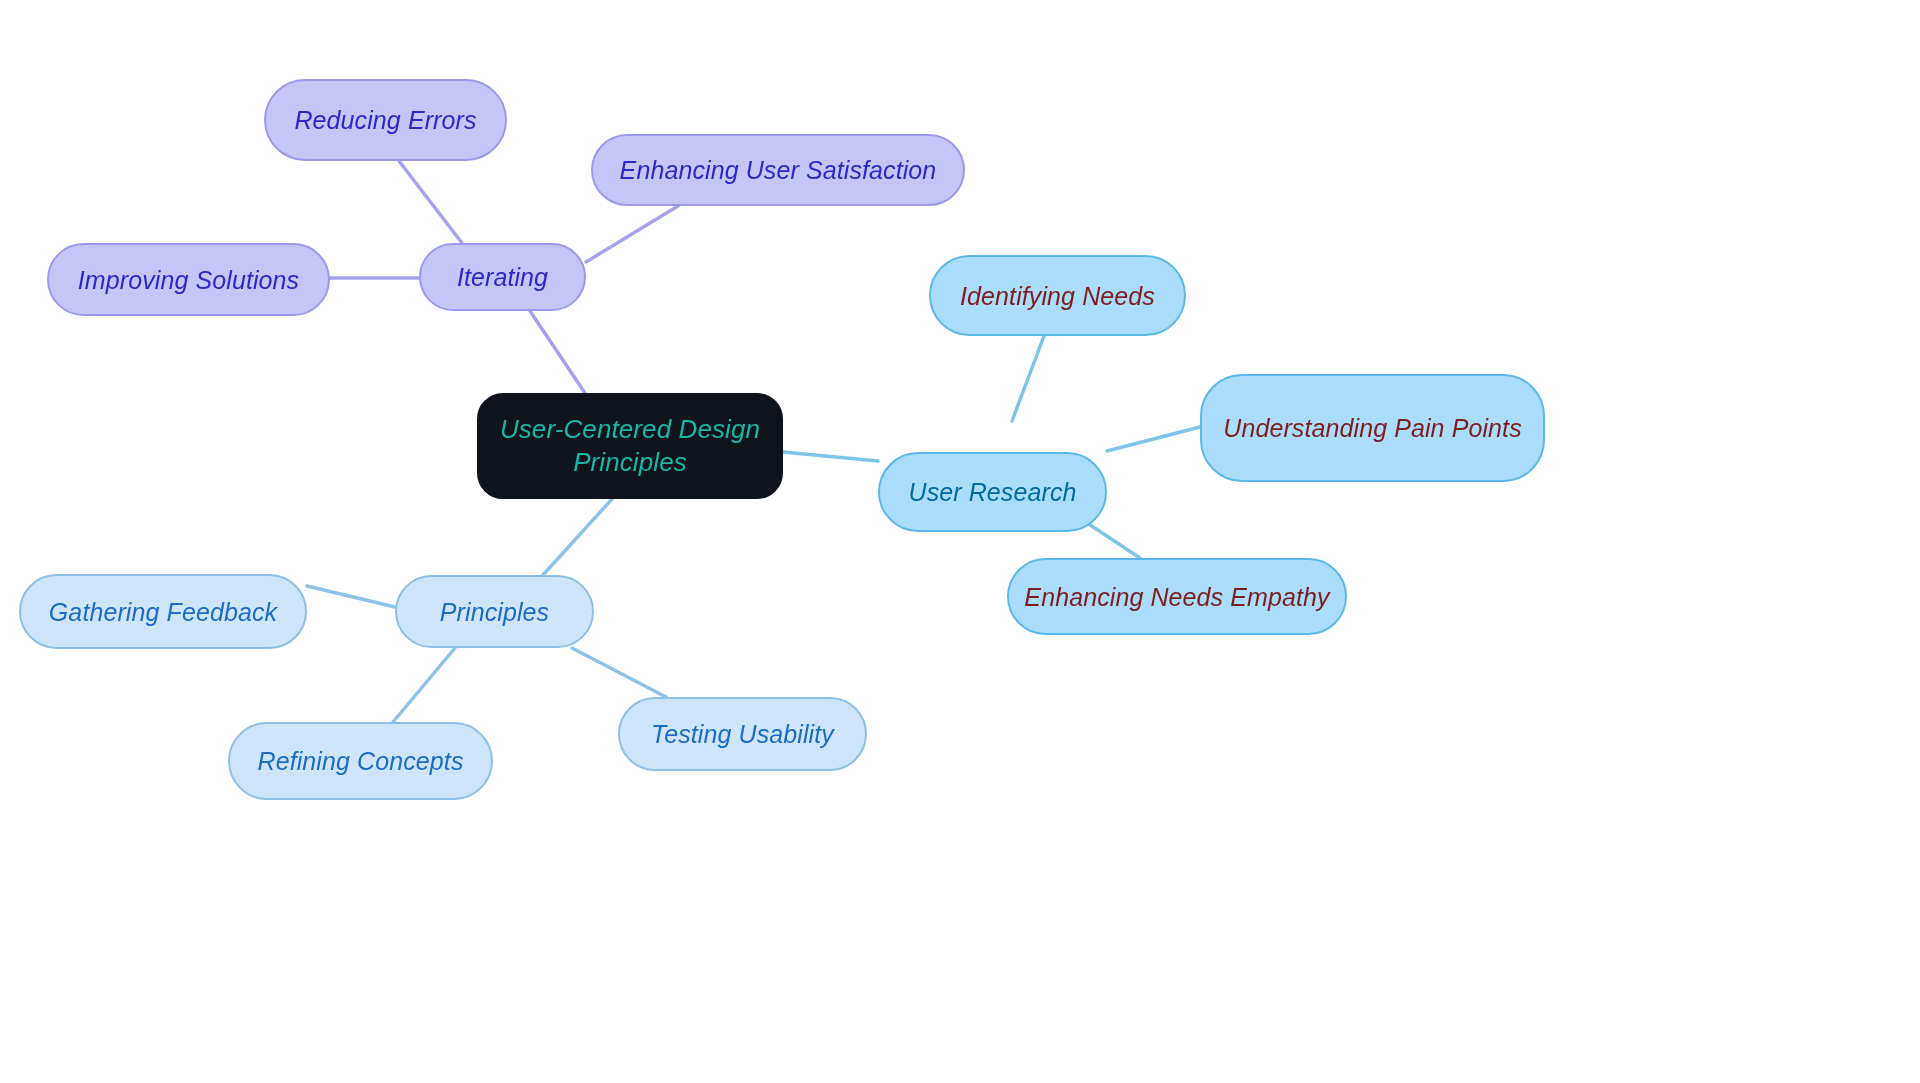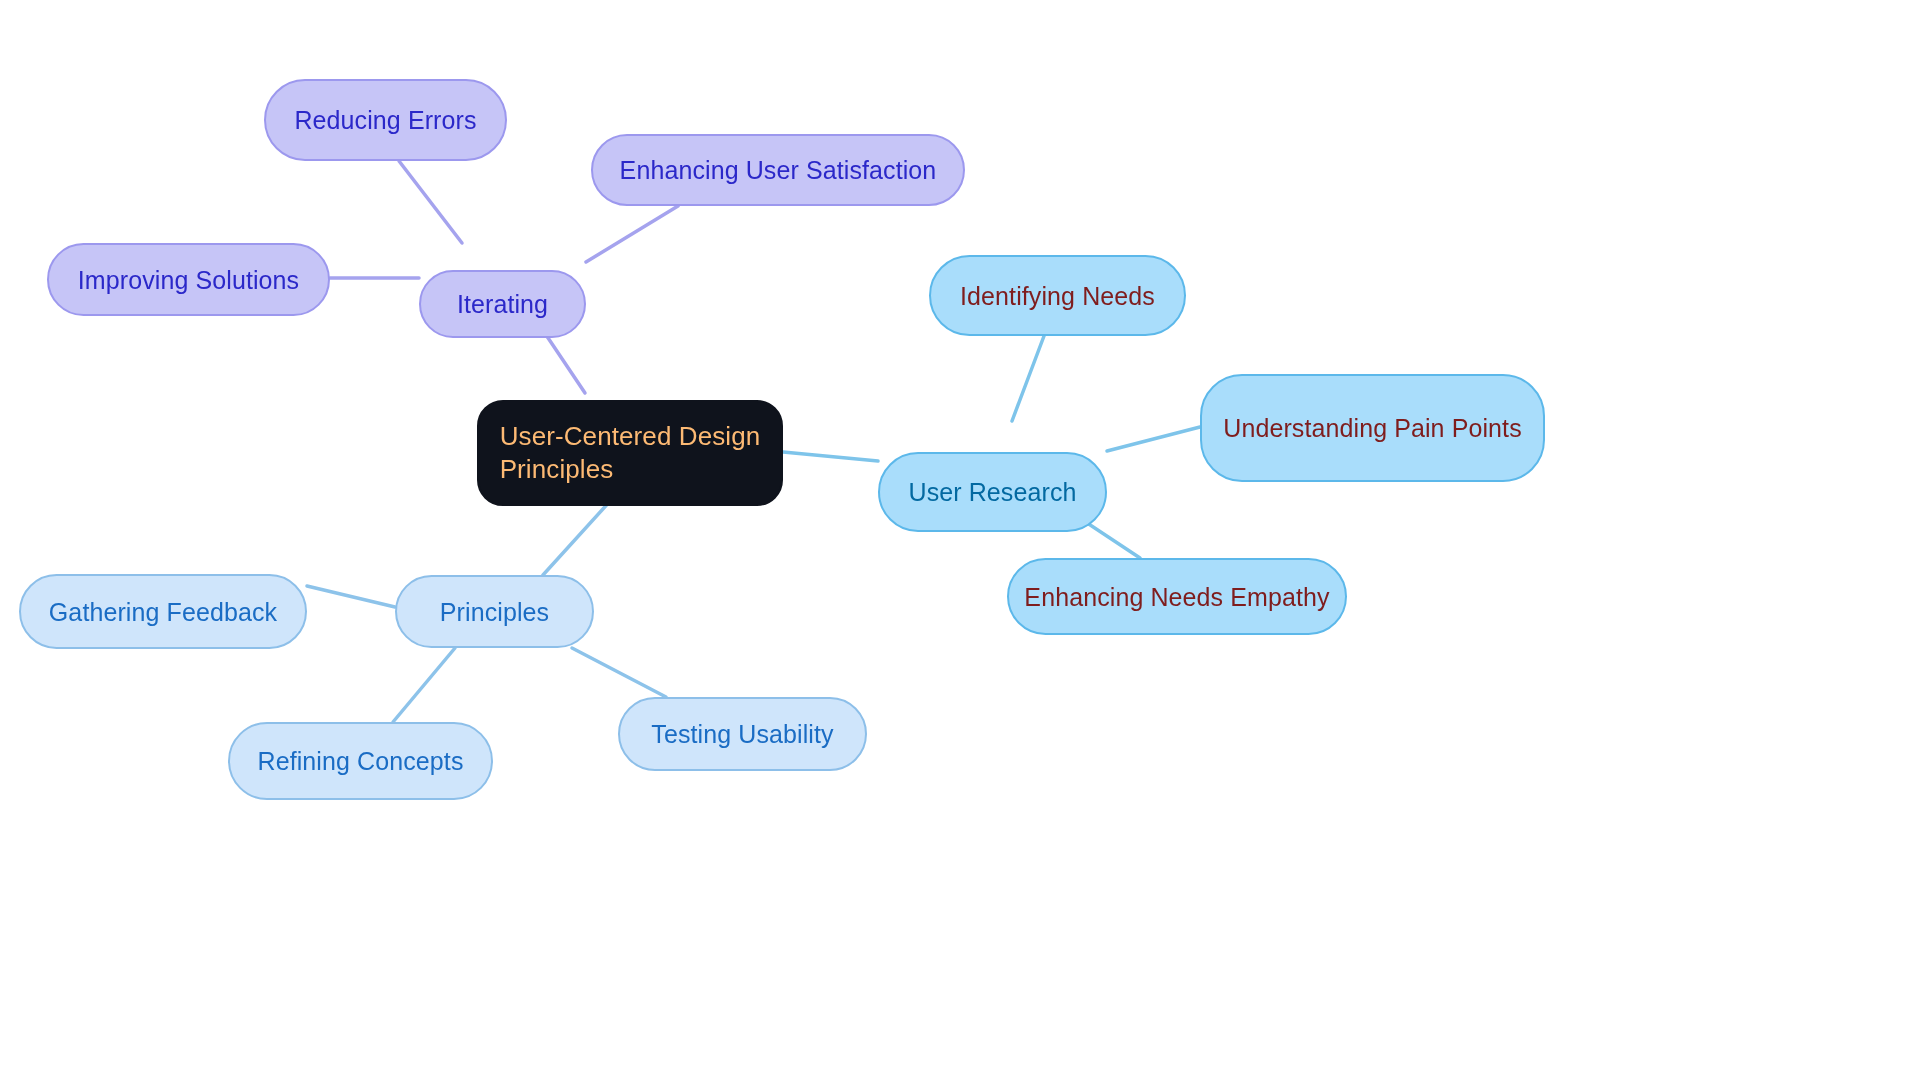--- a/index.html
+++ b/index.html
@@ -27,41 +27,41 @@
     width: 1920px;
     height: 1083px;
     pointer-events: none;
   }
   .node {
     position: absolute;
     box-sizing: border-box;
     display: flex;
     align-items: center;
     justify-content: center;
+    text-align: center;
     border-style: solid;
     border-width: 2px;
     white-space: pre;
     line-height: 1.28;
     letter-spacing: 0.1px;
+    font-style: italic;
   }
   .node-root {
     background: #0f131c;
     border-color: #0f131c;
-    color: #fdba74;
+    color: #14b8a6;
     border-radius: 26px;
     font-size: 26px;
-    margin-top: 7px;
   }
   .node-branch-purple {
     background: #c6c5f7;
     border-color: #9c98ee;
     color: #2b28c9;
     border-radius: 42px;
     font-size: 25px;
-    margin-top: 27px;
   }
   .node-leaf-purple {
     background: #c6c5f7;
     border-color: #9c98ee;
     color: #2b28c9;
     border-radius: 42px;
     font-size: 25px;
   }
   .node-branch-blue {
     background: #a9ddfb;

